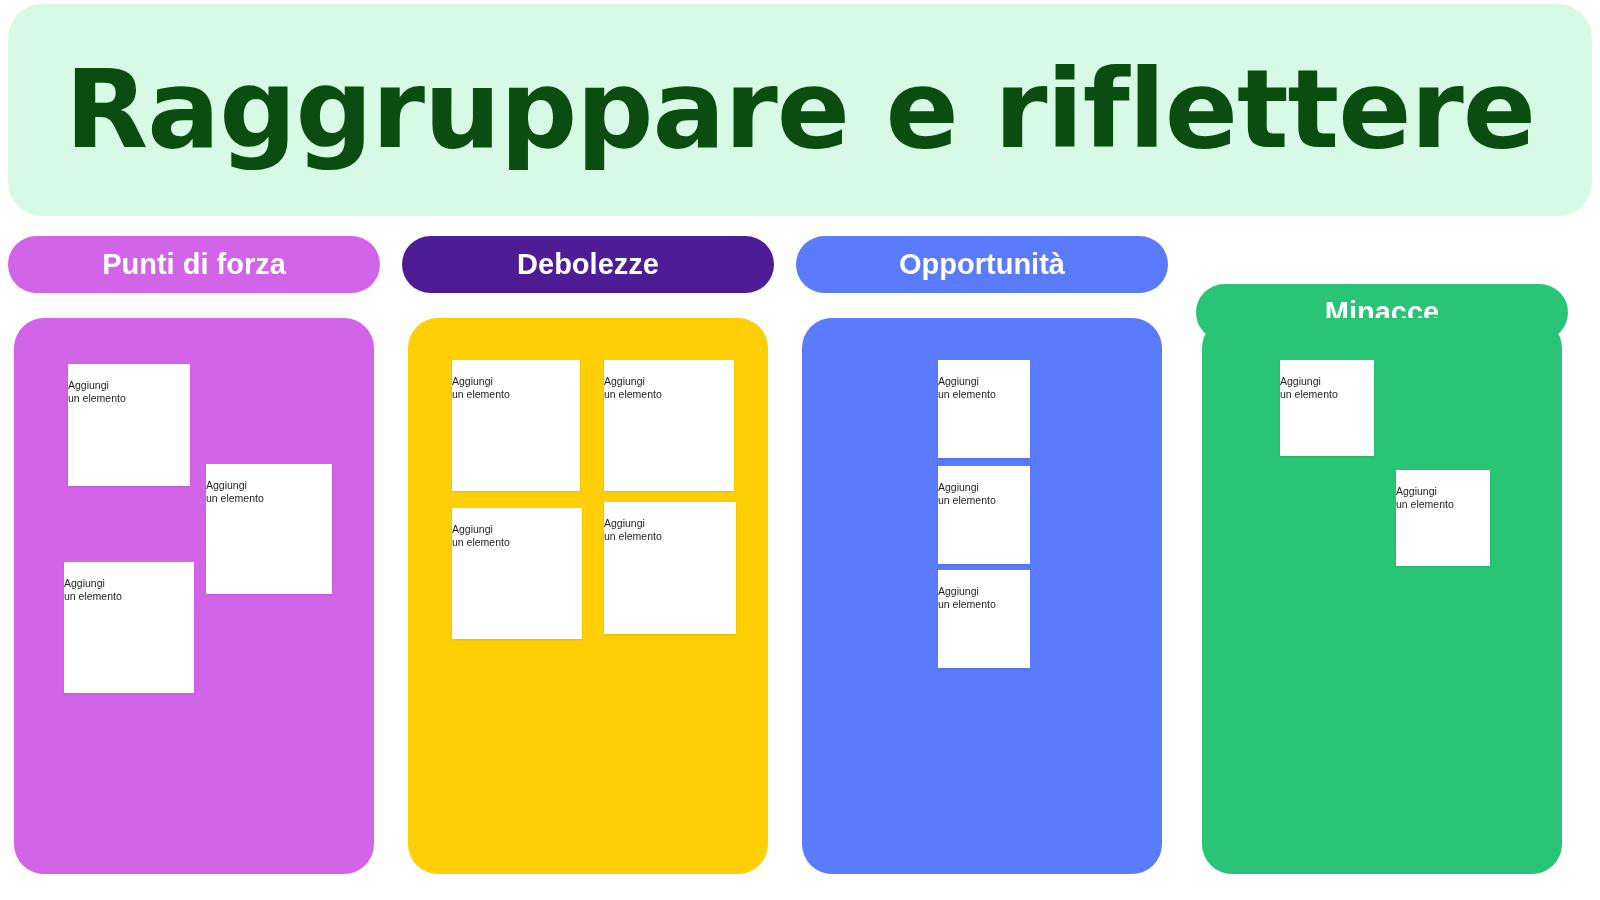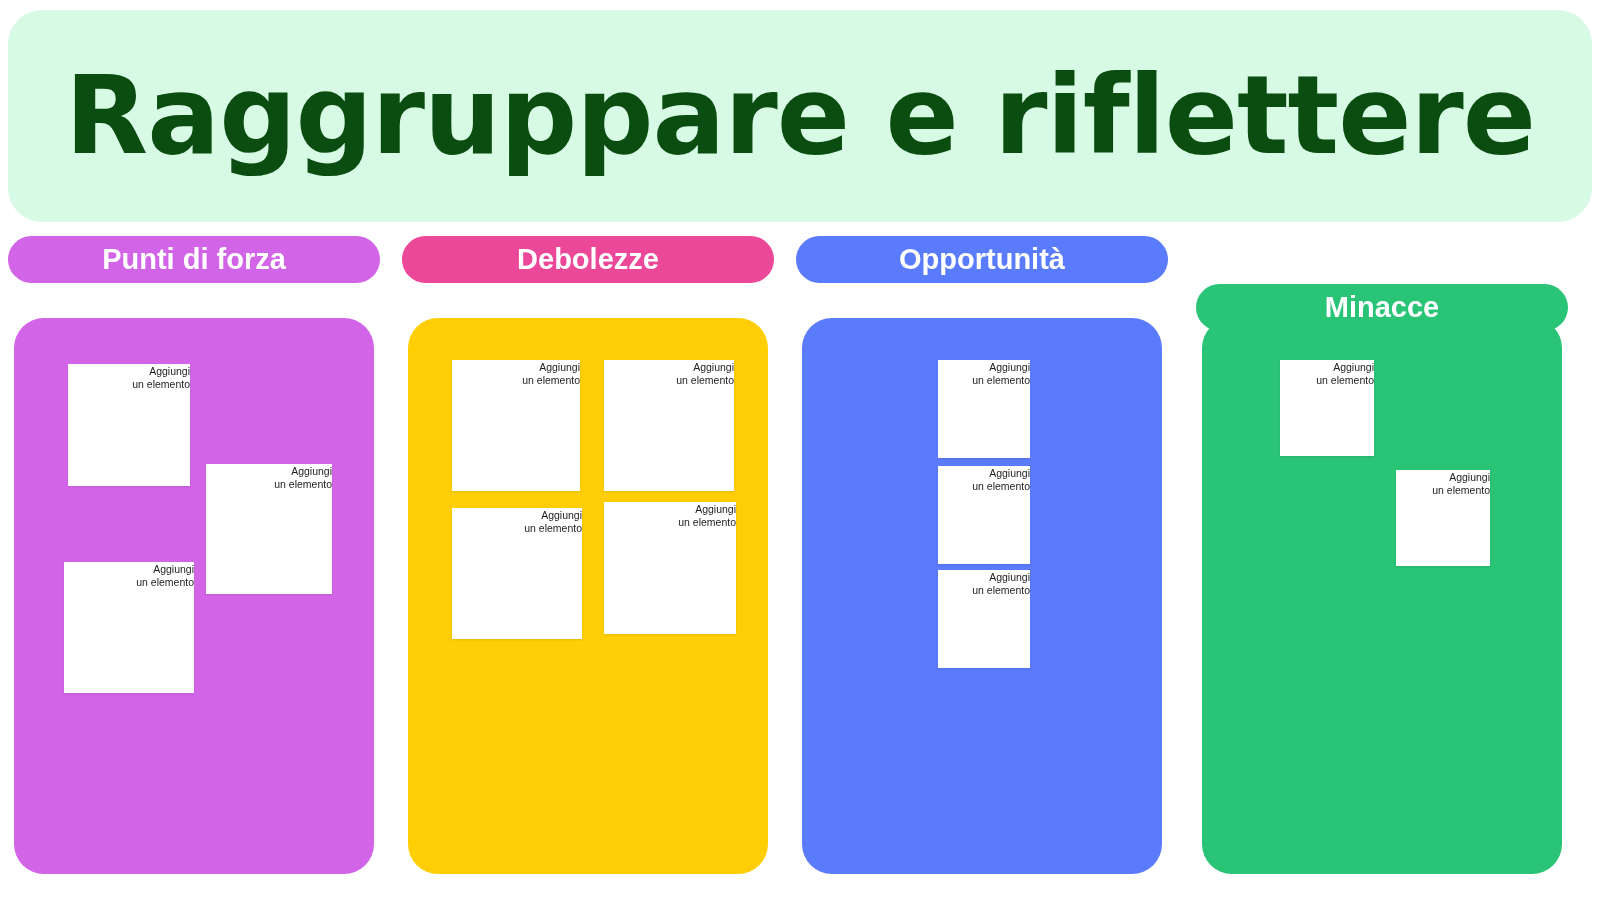--- a/index.html
+++ b/index.html
@@ -21,21 +21,20 @@
     left: 8px;
     top: 4px;
     width: 1584px;
     height: 212px;
     background: #d6fae4;
     border-radius: 34px;
     display: flex;
     align-items: center;
     justify-content: center;
     box-sizing: border-box;
-    margin-top: 6px;
   }
   .title-text {
     font-family: "DejaVu Sans", sans-serif;
     font-weight: bold;
     font-size: 108px;
     line-height: 1;
     letter-spacing: -1px;
     color: #0b4c10;
     white-space: nowrap;
     text-align: center;
@@ -58,21 +57,21 @@
   .col-0 { left: 8px; }
   .col-1 { left: 402px; }
   .col-2 { left: 796px; }
   .col-3 { left: 1196px; }
 
   .col-header {
     position: absolute;
     left: 0;
     top: 8px;
     width: 372px;
-    height: 47px;
+    height: 57px;
     border-radius: 30px;
     display: flex;
     align-items: center;
     justify-content: center;
     box-sizing: border-box;
   }
   .col-header-label {
     font-family: "Liberation Sans", sans-serif;
     font-weight: bold;
     font-size: 29px;
@@ -93,26 +92,26 @@
   
   .card {
     position: absolute;
     background: #ffffff;
     box-sizing: border-box;
     box-shadow: 0 1px 2px rgba(0,0,0,0.10);
     overflow: hidden;
   }
   .card-label {
     display: block;
-    text-align: right;
+    text-align: left;
     font-family: "Liberation Sans", sans-serif;
     font-size: 10.5px;
     line-height: 1.25;
     color: #1d1d1d;
-    padding-top: 1px;
+    padding-top: 15px;
     white-space: pre-line;
   }
 </style>
 </head>
 <body>
 
 <div class="title-banner" style="background: rgb(214, 250, 228);">
   <div class="title-text" style="color: rgb(11, 76, 16);">Raggruppare e riflettere</div>
 </div>
 
@@ -132,21 +131,21 @@
 un elemento</span>
       </div>
       <div class="card" style="left: 50px; top: 244px; width: 130px; height: 131px;">
         <span class="card-label">Aggiungi
 un elemento</span>
       </div>
     </div>
   </div>
 
   <div class="column col-1">
-    <div class="col-header" style="background: #ec4899;">
+    <div class="col-header" style="background: #4c1d95;">
       <span class="col-header-label">Debolezze</span>
     </div>
     <div class="col-panel" style="background: rgb(255, 206, 5);">
       <div class="card" style="left: 44px; top: 42px; width: 128px; height: 131px;">
         <span class="card-label">Aggiungi
 un elemento</span>
       </div>
       <div class="card" style="left: 196px; top: 42px; width: 130px; height: 131px;">
         <span class="card-label">Aggiungi
 un elemento</span>

